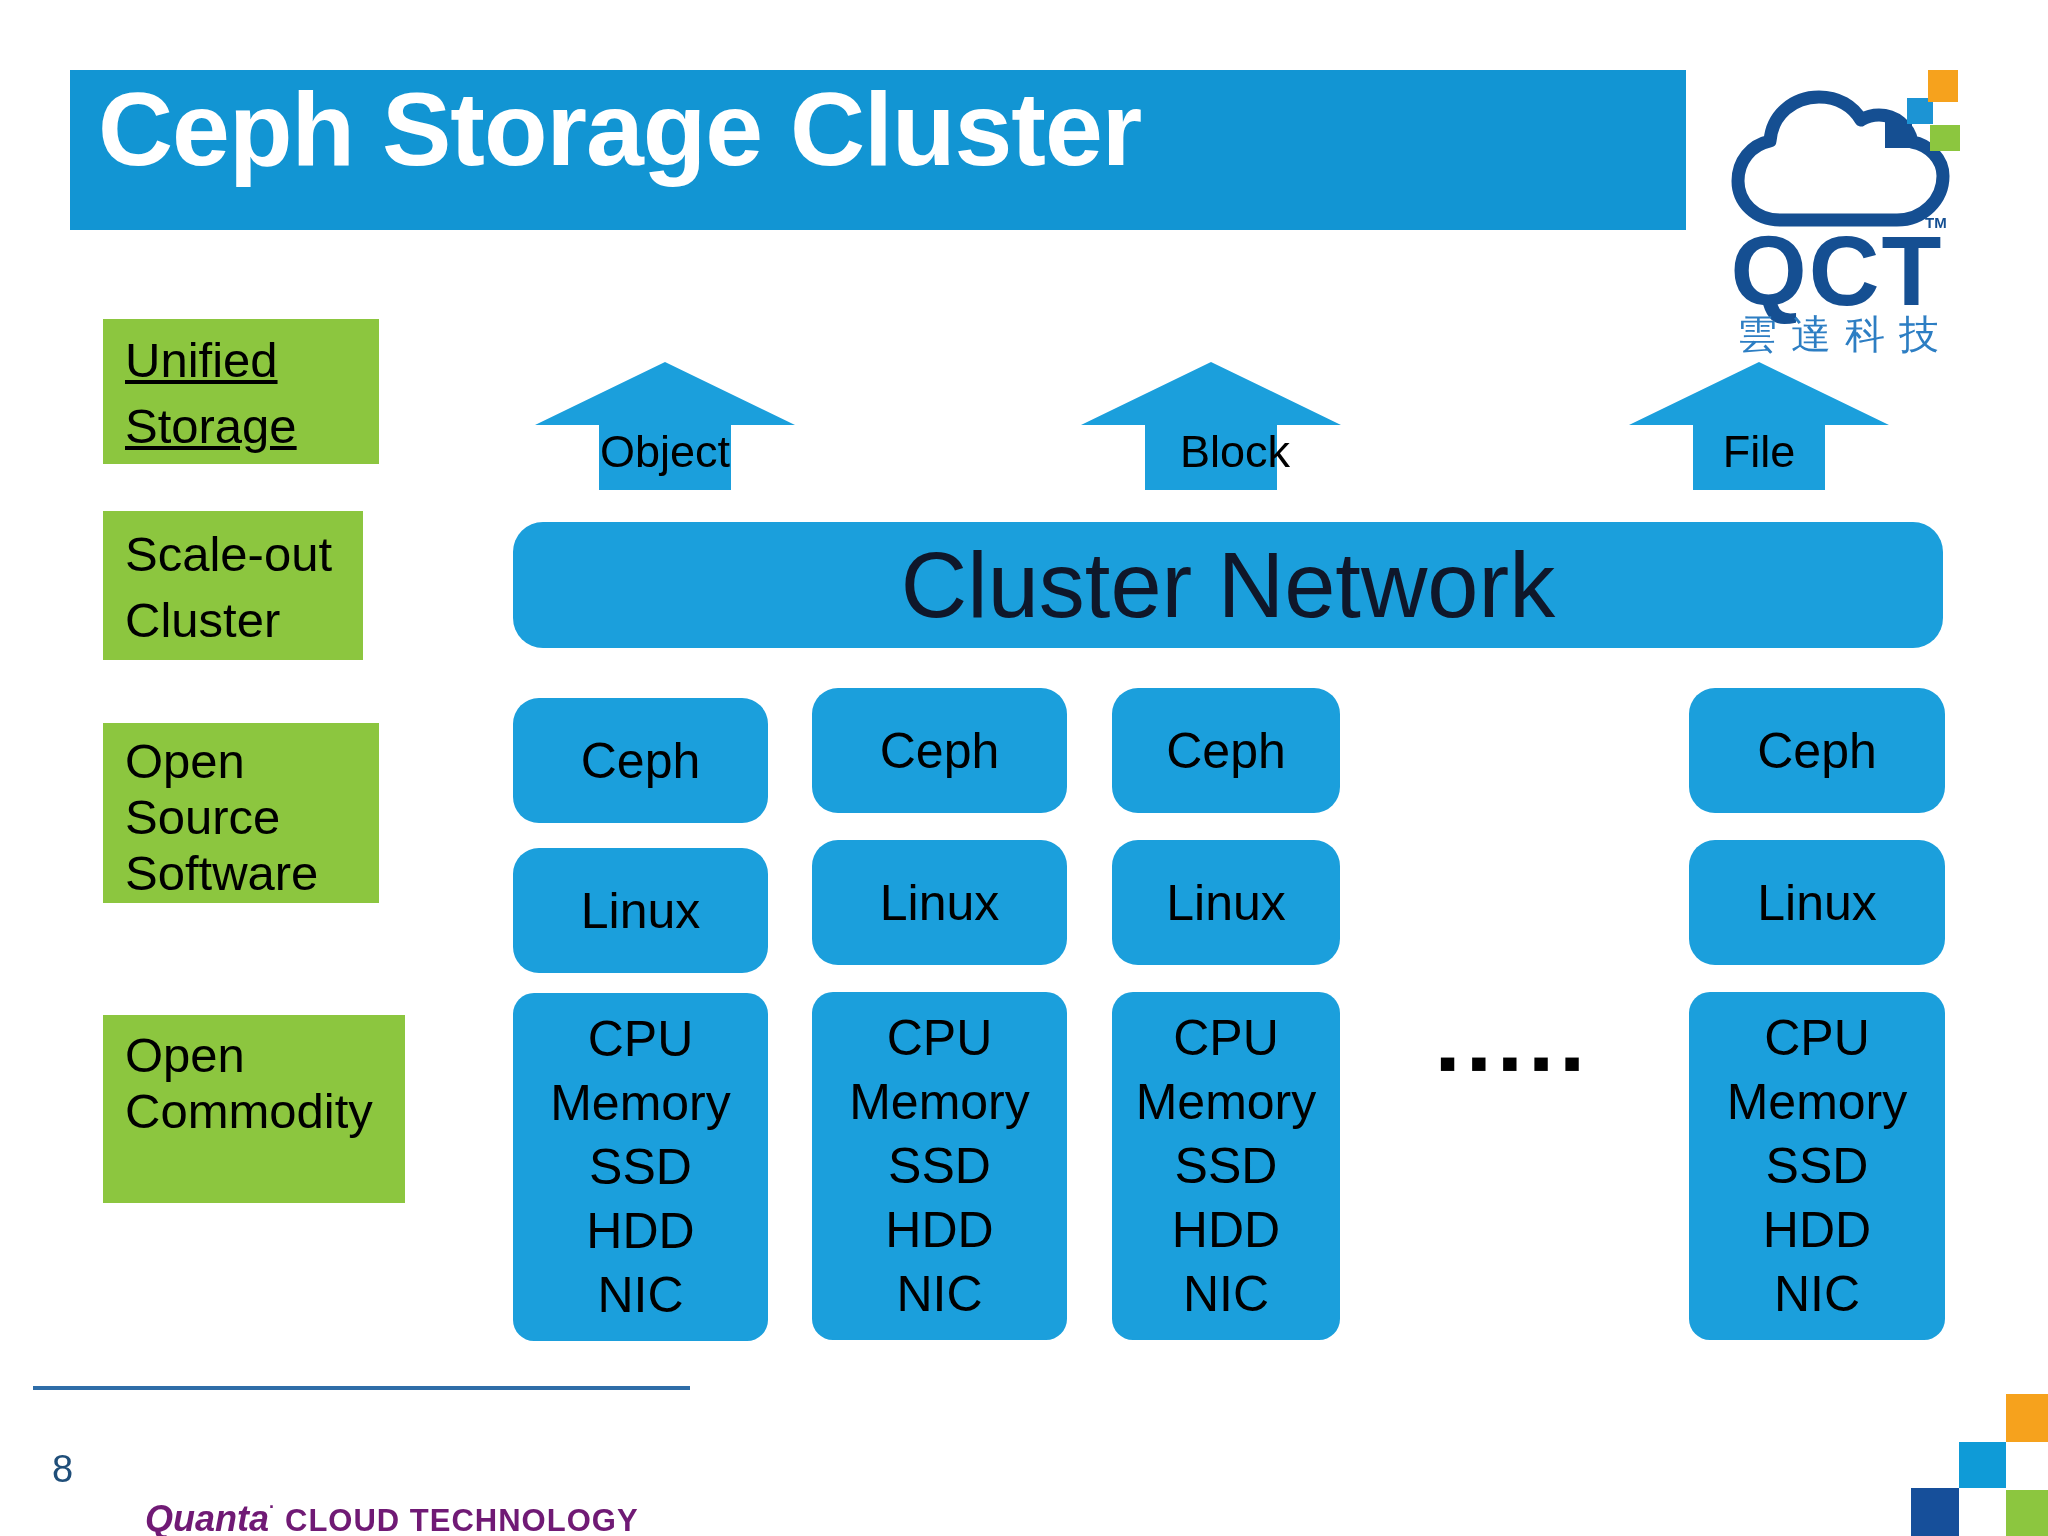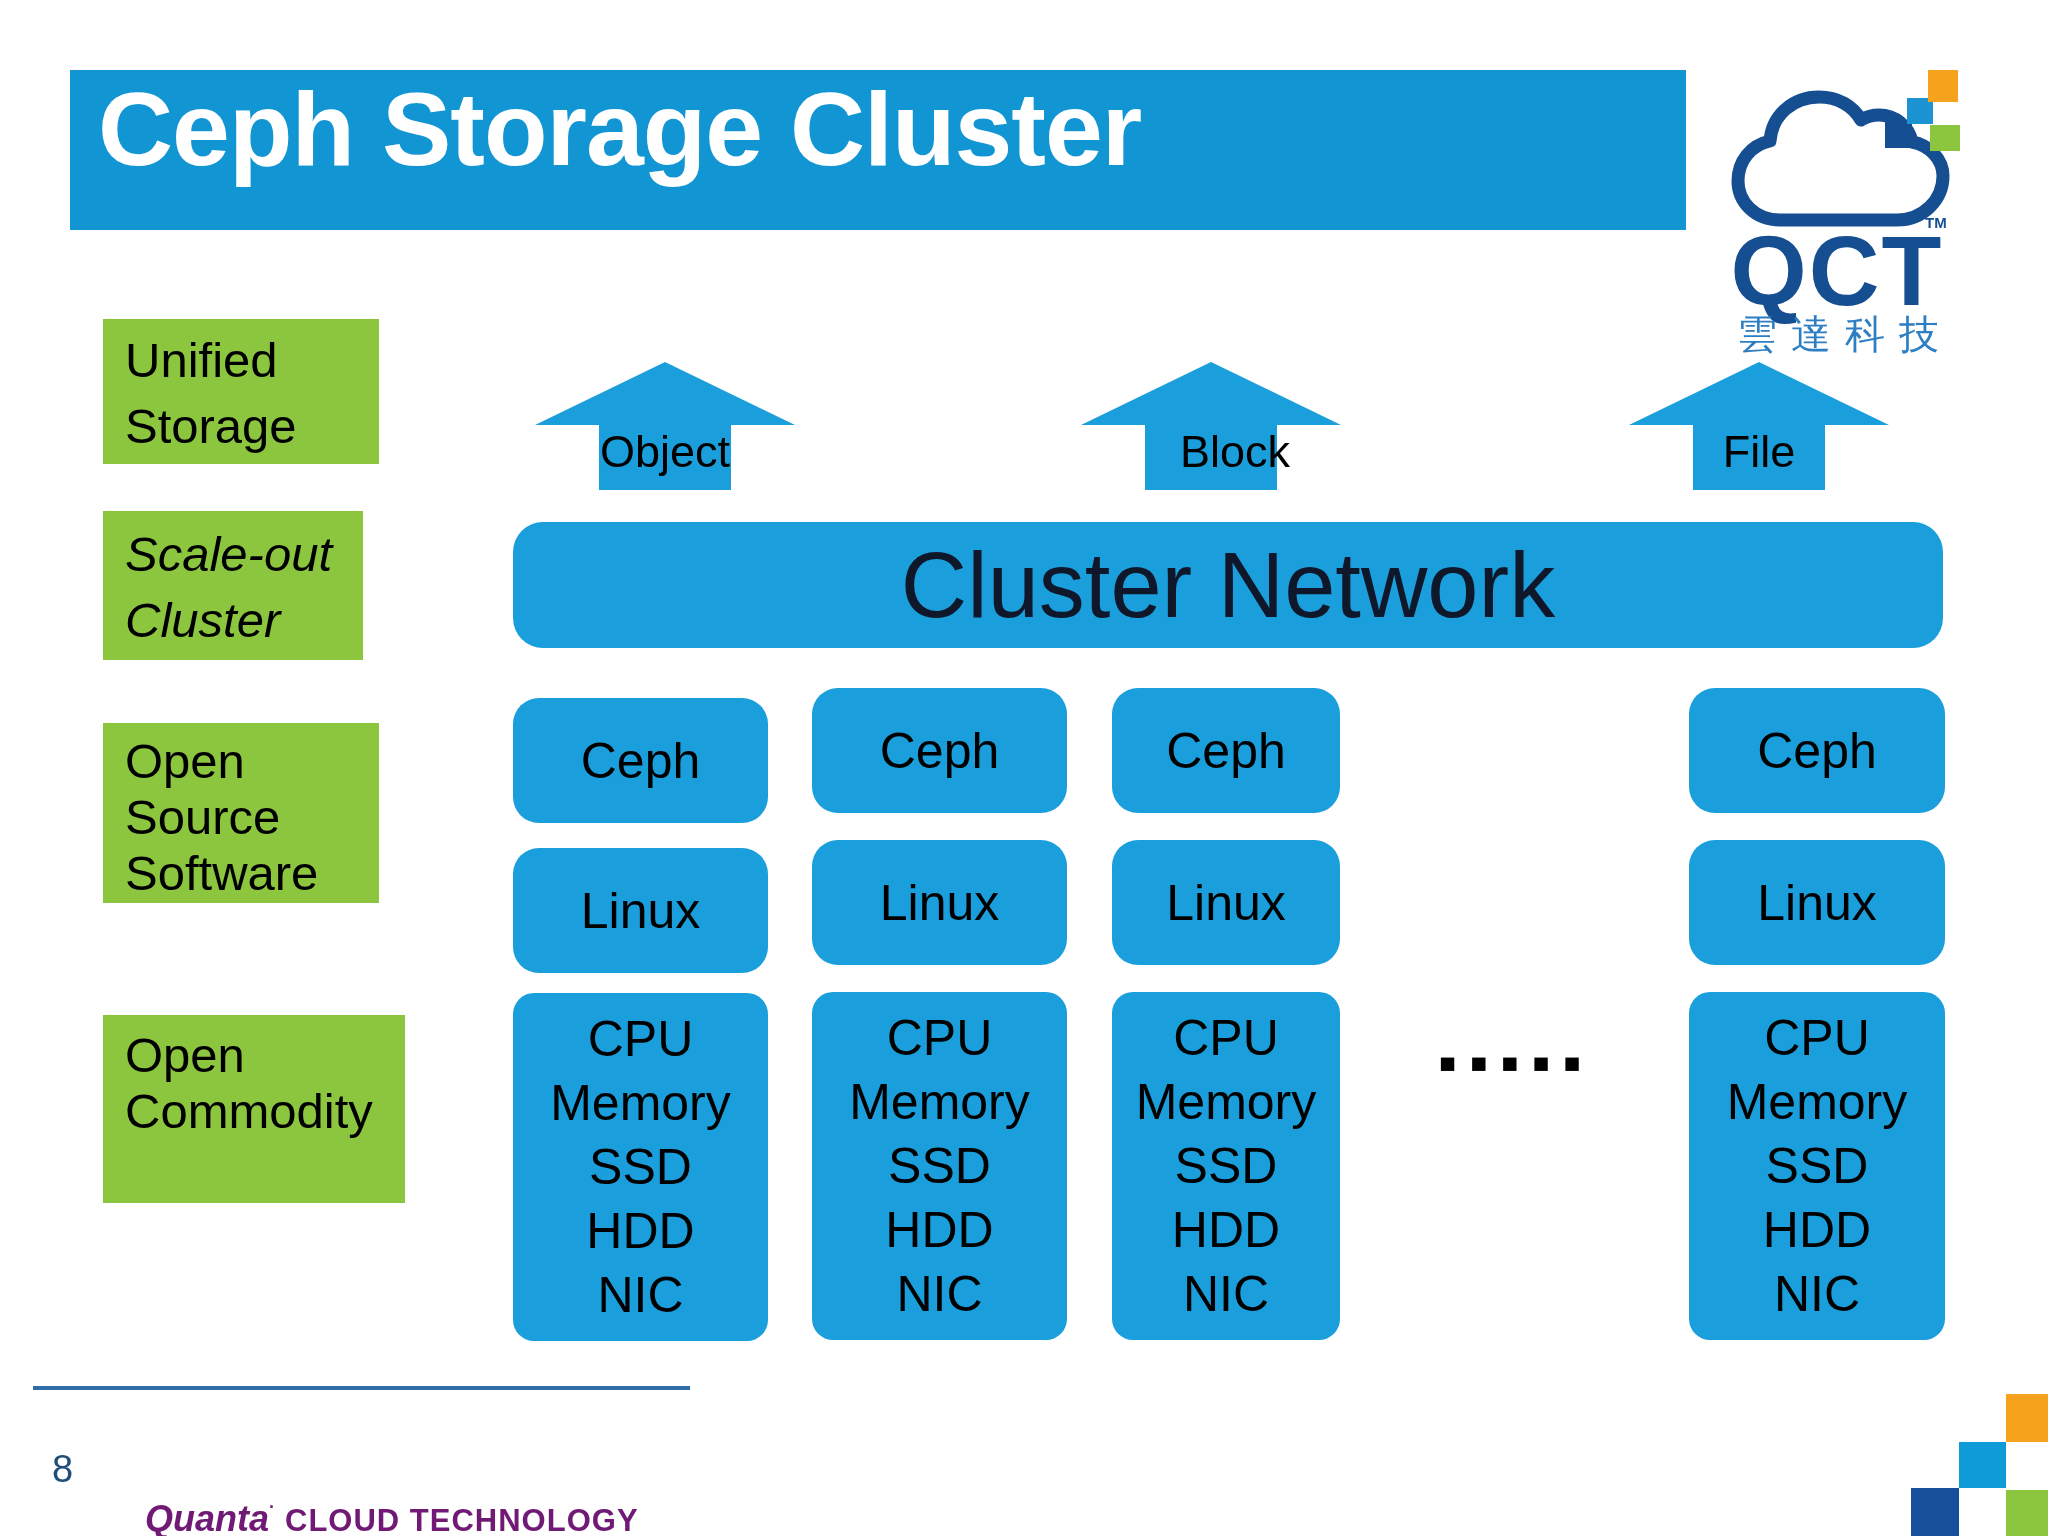--- a/index.html
+++ b/index.html
@@ -12,22 +12,22 @@
              display:flex;}
   .title-text{color:#ffffff;font-weight:bold;font-size:104px;padding-left:28px;
               letter-spacing:-1px;white-space:nowrap;}
 
   
   .qct-logo{left:1725px;top:62px;width:235px;height:295px;}
 
   
   .green-box{background:#8CC63F;color:#000;}
   .green-box span{display:block;padding-left:22px;}
-  #gb1{left:103px;top:319px;width:276px;height:145px;font-size:49px;line-height:66px;padding-top:8px;box-sizing:border-box;}
-  #gb2{left:103px;top:511px;width:260px;height:149px;font-size:49px;line-height:66px;padding-top:10px;box-sizing:border-box;font-style:italic;}
+  #gb1{left:103px;top:319px;width:276px;height:145px;font-size:49px;line-height:66px;padding-top:8px;box-sizing:border-box;text-decoration:underline;}
+  #gb2{left:103px;top:511px;width:260px;height:149px;font-size:49px;line-height:66px;padding-top:10px;box-sizing:border-box;}
   #gb3{left:103px;top:723px;width:276px;height:180px;font-size:49px;line-height:56px;padding-top:10px;box-sizing:border-box;}
   #gb4{left:103px;top:1015px;width:302px;height:188px;font-size:49px;line-height:56px;padding-top:12px;box-sizing:border-box;}
 
   
   .arrow-svg{width:262px;height:129px;display:block;}
   .arrow-svg polygon{fill:#1B9FDC;}
   #arrow1{left:534px;top:361px;} #arrow2{left:1080px;top:361px;} #arrow3{left:1628px;top:361px;}
   .arrow-label{width:262px;height:60px;top:422px;display:flex;align-items:center;justify-content:center;
                font-size:45px;color:#000;}
   #albl1{left:534px;} #albl2{left:1104px;} #albl3{left:1628px;}

